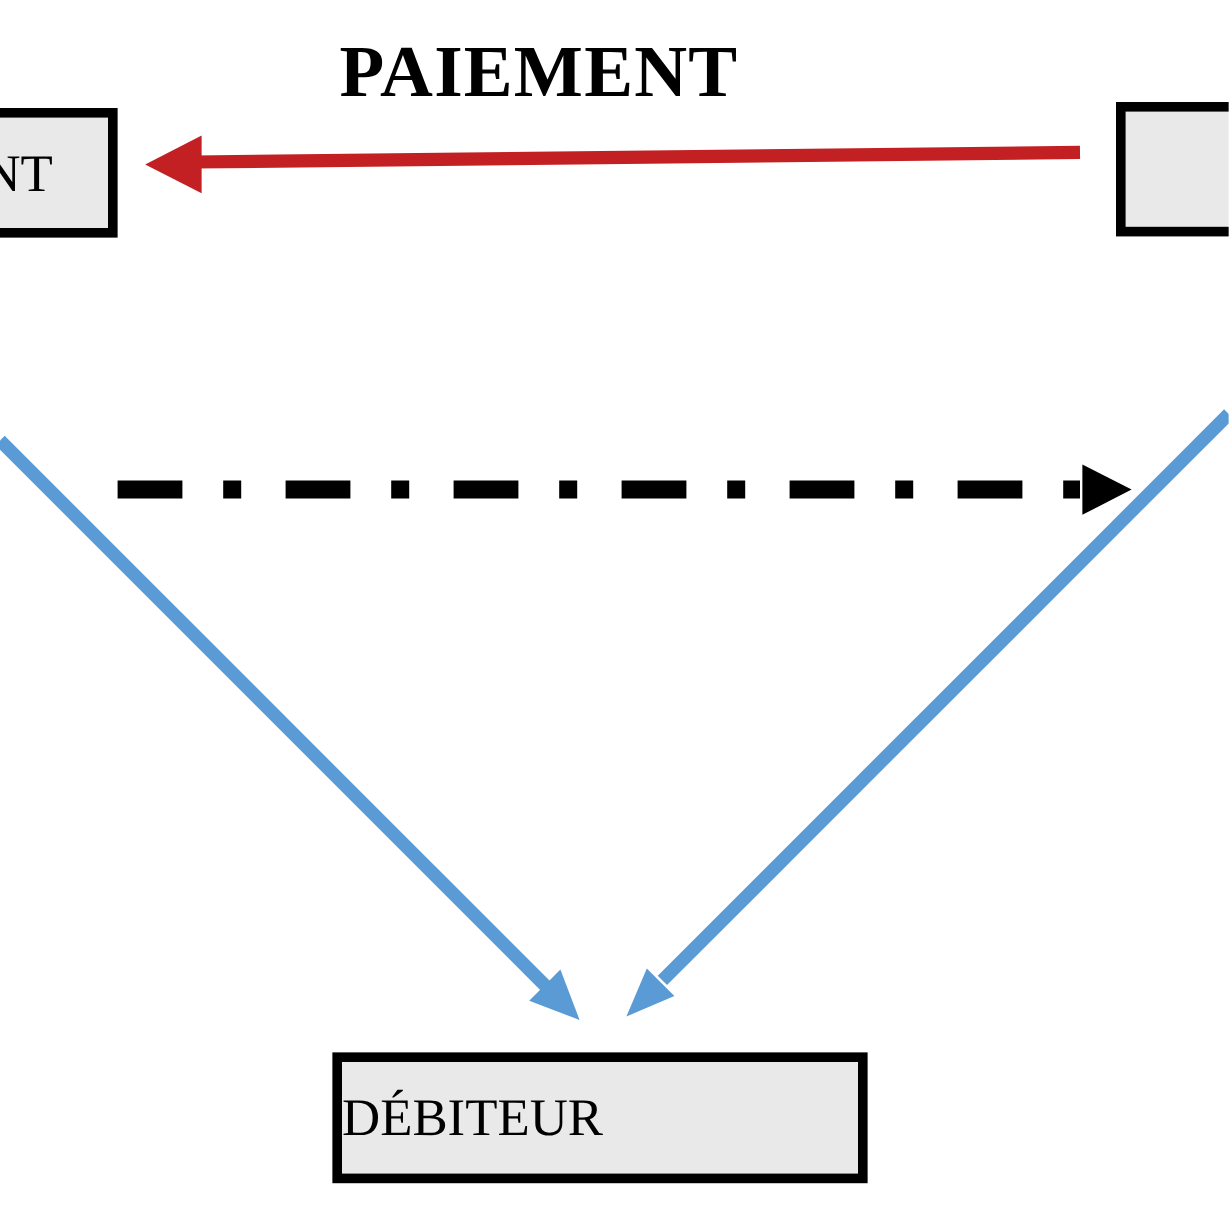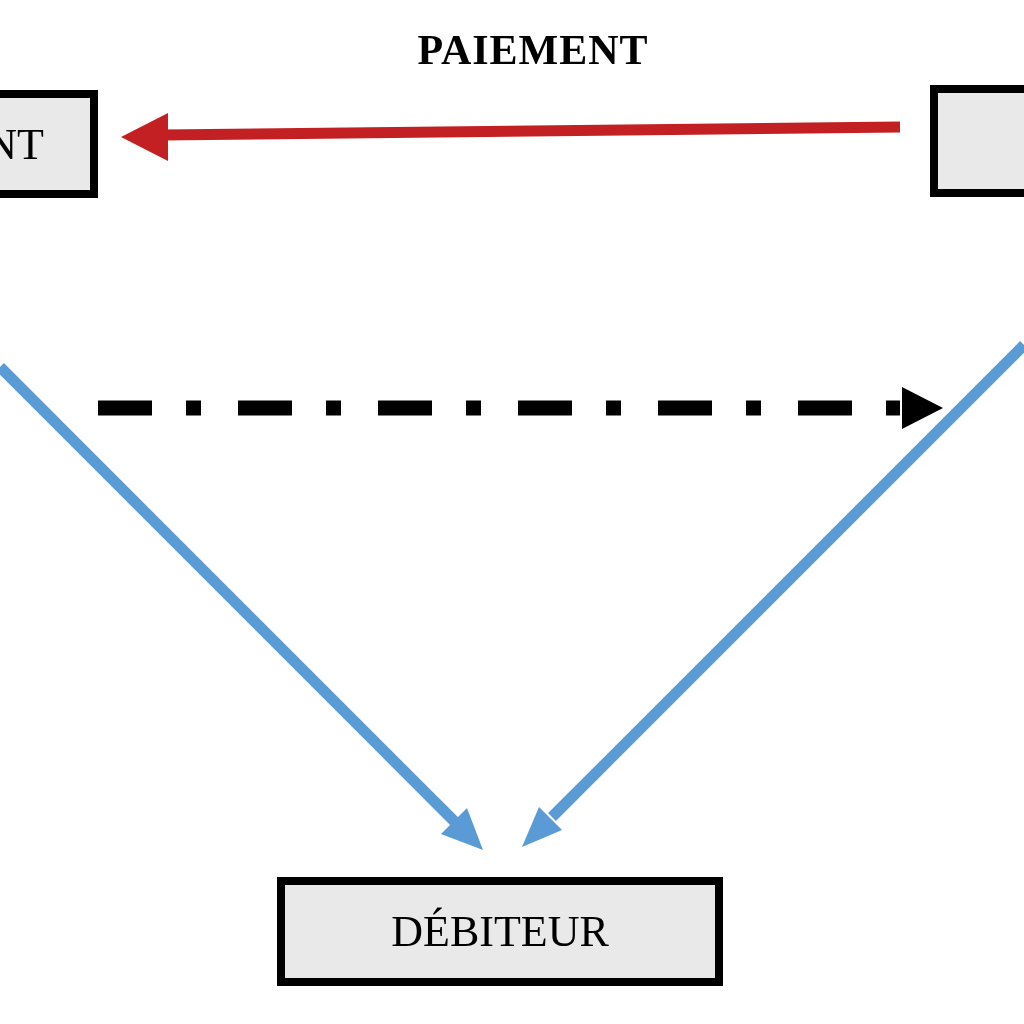--- a/index.html
+++ b/index.html
@@ -13,36 +13,36 @@
   }
   #arrow-layer {
     position: absolute;
     left: 0; top: 0;
     width: 1024px; height: 1024px;
   }
   .title {
     position: absolute;
     font-family: "Liberation Serif", serif;
     font-weight: bold;
-    font-size: 42px;
+    font-size: 61px;
     color: #000000;
-    text-align: center;
+    text-align: left;
     letter-spacing: 1px;
     white-space: nowrap;
   }
   #paiement-title { left: 283px; top: 26px; width: 500px; }
   #subrogation-title { left: 246px; top: 301px; width: 500px; }
   .node-box {
     position: absolute;
     box-sizing: border-box;
     border: 8px solid #000000;
     background: #e9e9e9;
     display: flex;
     align-items: center;
-    justify-content: center;
+    justify-content: flex-start;
     font-family: "Liberation Serif", serif;
     font-size: 44px;
     color: #000000;
     white-space: nowrap;
   }
   #left-box { left: -182px; top: 90px; width: 280px; height: 108px;
               justify-content: flex-end; padding-right: 46px; }
   #right-box { left: 930px; top: 85px; width: 270px; height: 112px; }
   #debtor-box { left: 277px; top: 877px; width: 446px; height: 109px; }
 </style>

